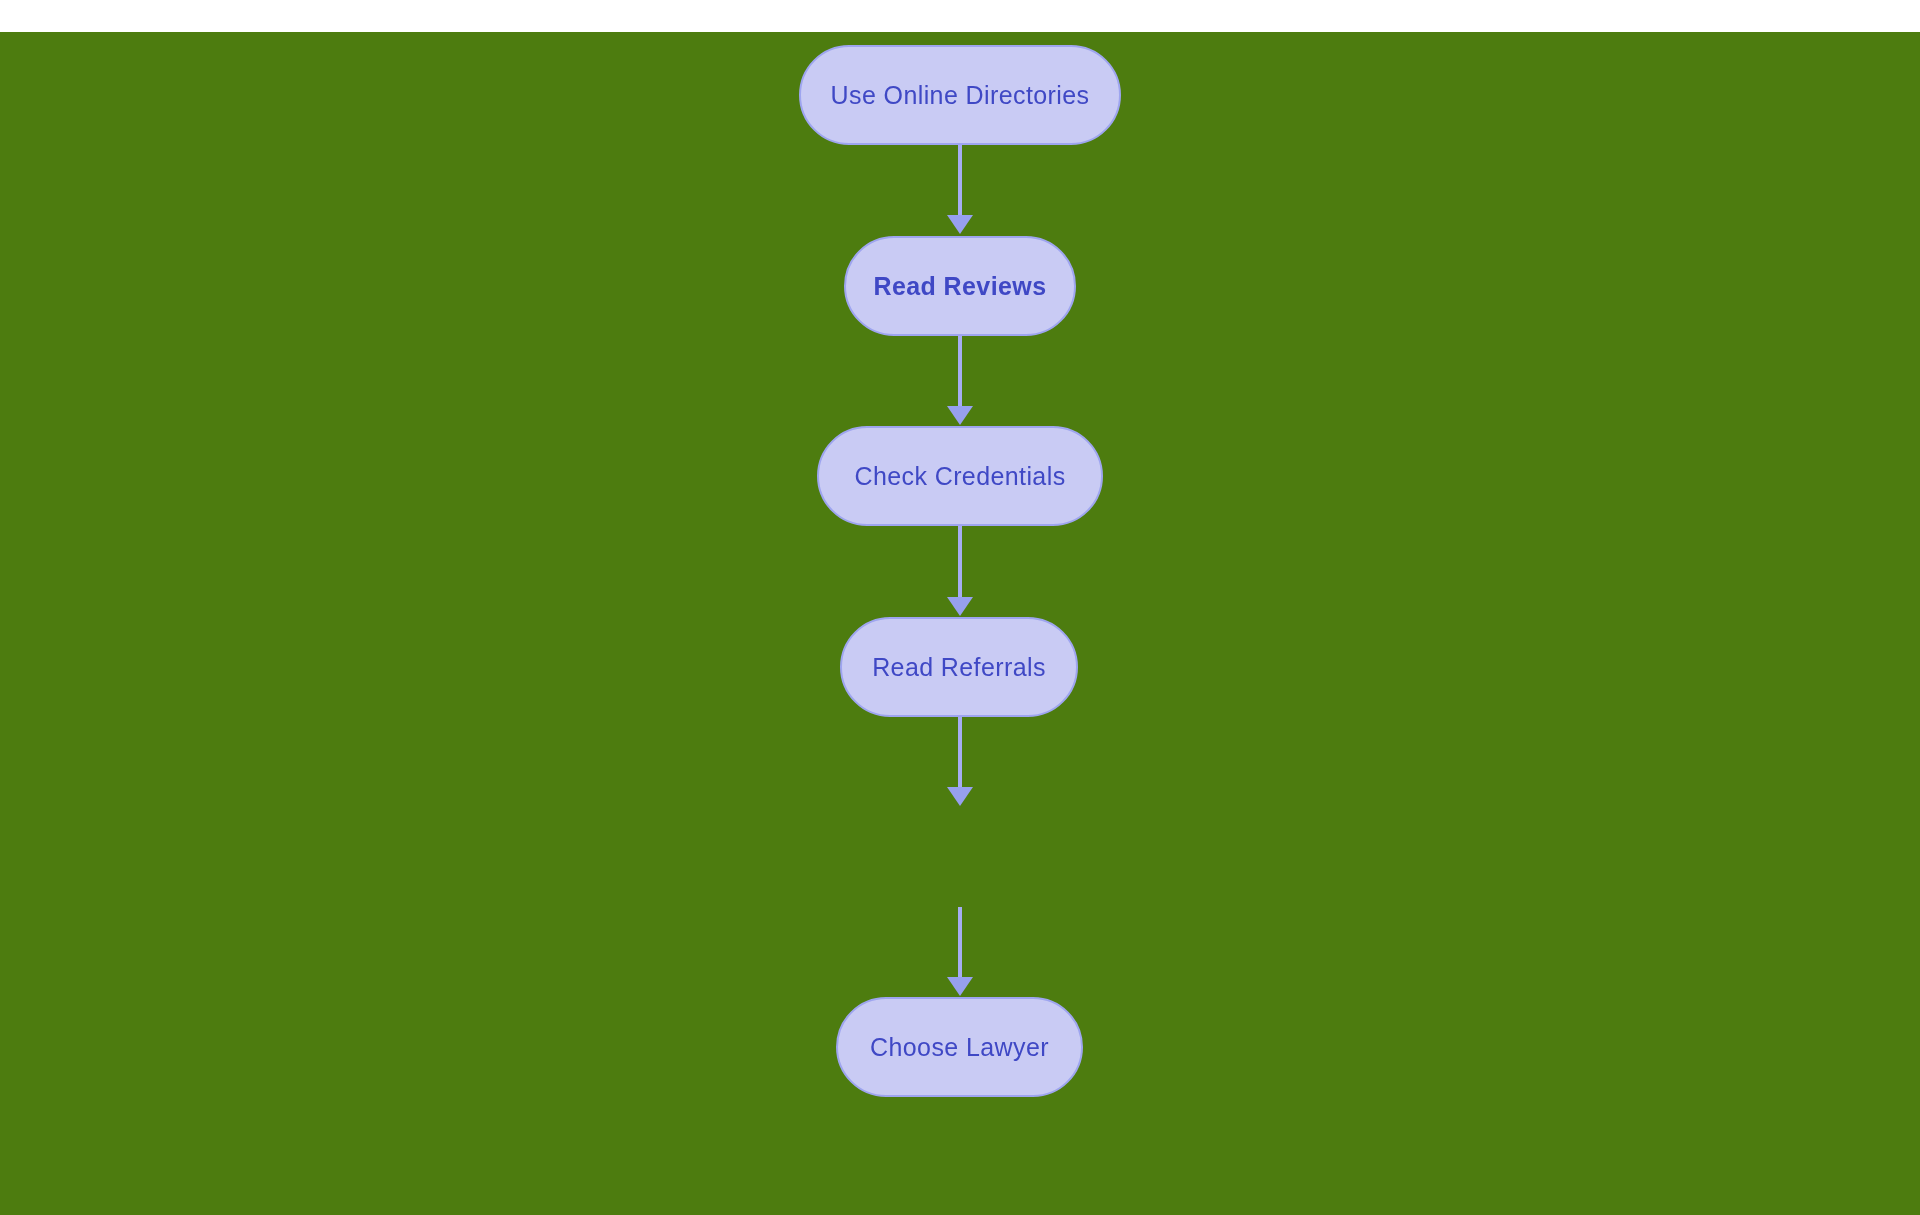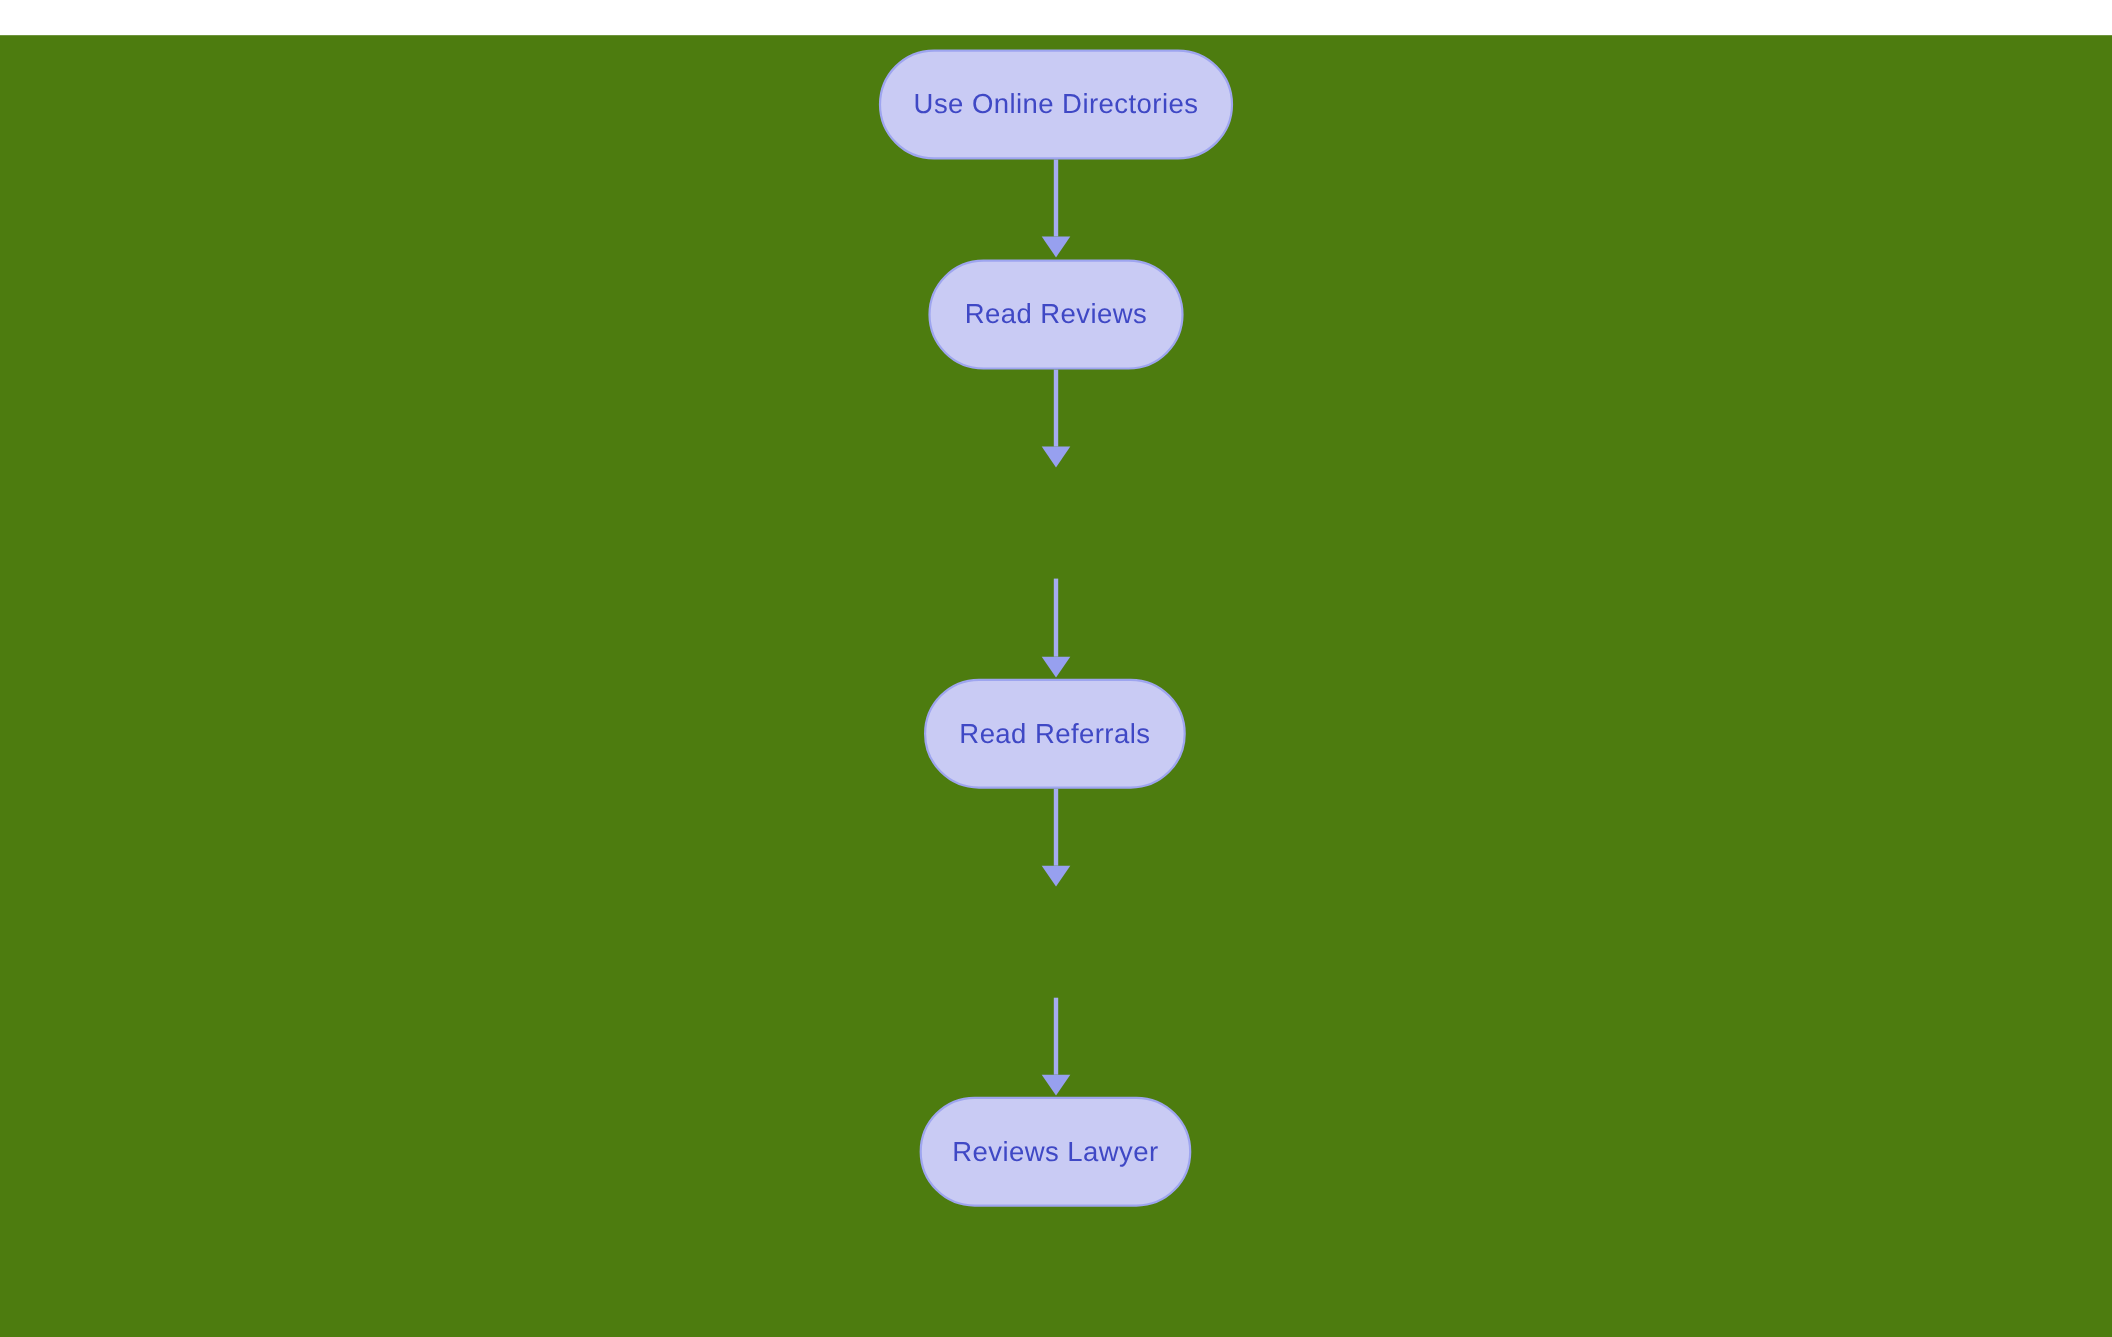--- a/index.html
+++ b/index.html
@@ -23,21 +23,21 @@
     border: 2px solid #9ea5ef;
     display: flex;
     align-items: center;
     justify-content: center;
     color: #3f48c5;
     font-size: 25px;
     letter-spacing: 0.4px;
     white-space: nowrap;
   }
   .n1 { left: 799px; top: 13px;  width: 322px; }
-  .n2 { left: 844px; top: 204px; width: 232px; }
+  .n2 { left: 844px; top: 204px; width: 232px; font-weight: bold; }
   .n3 { left: 817px; top: 394px; width: 286px; }
   .n4 { left: 840px; top: 585px; width: 238px; }
   .n5 { left: 822px; top: 775px; width: 278px; }
   .n6 { left: 836px; top: 965px; width: 247px; }
 
   
   .arrow {
     position: absolute;
     left: 947px;
     width: 26px;
@@ -134,20 +134,23 @@
 
   <div class="flow-node n2">
     <span>Read Reviews</span>
   </div>
 
   <div class="arrow a2">
     <div class="arrow-line"></div>
     <div class="arrow-head"></div>
   </div>
 
+  <div class="flow-node n3">
+    <span>Check Credentials</span>
+  </div>
 
   <div class="arrow a3">
     <div class="arrow-line"></div>
     <div class="arrow-head"></div>
   </div>
 
   <div class="flow-node n4">
     <span>Read Referrals</span>
   </div>
 
@@ -156,17 +159,17 @@
     <div class="arrow-head"></div>
   </div>
 
 
   <div class="arrow a5">
     <div class="arrow-line"></div>
     <div class="arrow-head"></div>
   </div>
 
   <div class="flow-node n6">
-    <span>Reviews Lawyer</span>
+    <span>Choose Lawyer</span>
   </div>
 
 
 </div>
 
 </body></html>

